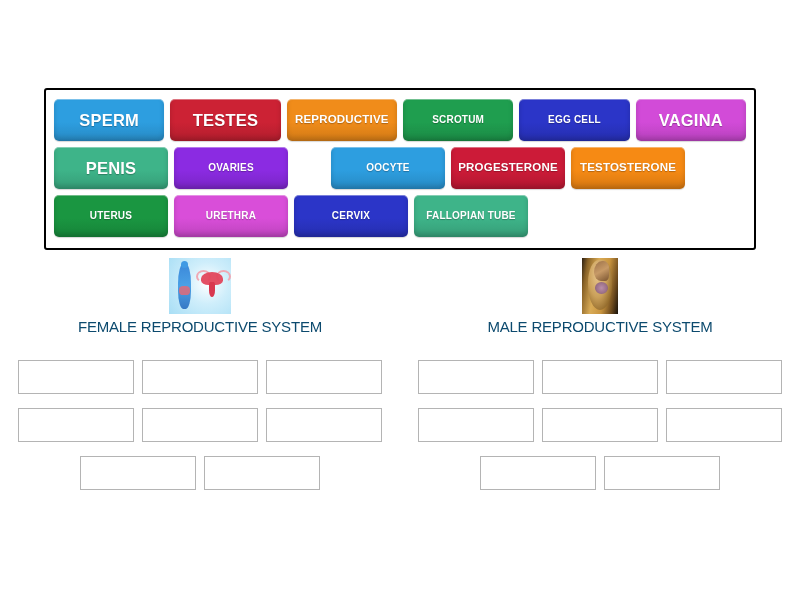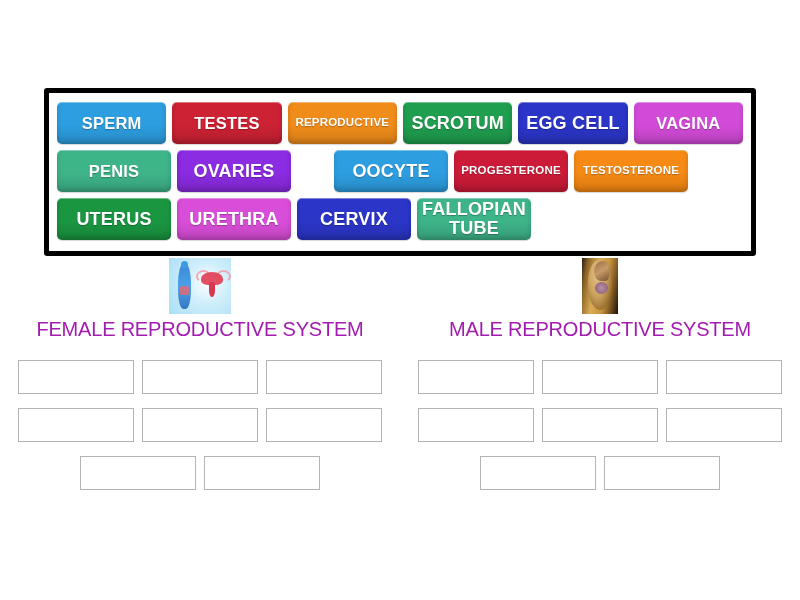--- a/index.html
+++ b/index.html
@@ -15,21 +15,21 @@
     position: relative;
   }
 
   
   #word-bank {
     position: absolute;
     left: 44px;
     top: 88px;
     width: 712px;
     box-sizing: border-box;
-    border: 5px solid #000000;
+    border: 2px solid #000000;
     background: #ffffff;
     border-radius: 3px;
     padding: 6px 0 8px 0;
   }
   .bank-row {
     display: flex;
     flex-wrap: nowrap;
     padding: 0 5px;
   }
   .tile {
@@ -50,21 +50,21 @@
                 inset 0 -3px 5px rgba(0,0,0,0.17),
                 0 1px 1px rgba(0,0,0,0.16);
     user-select: none;
     cursor: pointer;
     padding: 0 3px;
     overflow: hidden;
   }
   .tile.w-md  { width: 114px; }
 
   .fs-lg { font-size: 16.5px; }
-  .fs-md { font-size: 18px; }
+  .fs-md { font-size: 10px; }
   .fs-xs { font-size: 11.5px; }
 
   
   #categories {
     position: absolute;
     left: 0;
     top: 258px;
     width: 800px;
     display: flex;
   }
@@ -83,22 +83,22 @@
   }
   .cat-image.female {
     width: 62px;
     background: radial-gradient(circle at 62% 45%, #ffffff 0%, #cfeefb 42%, #a8def5 100%);
   }
   .cat-image.male {
     width: 36px;
     background: linear-gradient(100deg, #2b1f12 0%, #8a6327 14%, #d9ab56 38%, #c8943f 62%, #6d4a1d 84%, #17110a 100%);
   }
   .cat-title {
-    font-size: 20px;
-    color: #a21caf;
+    font-size: 15px;
+    color: #0c4a6e;
     font-weight: normal;
     letter-spacing: -0.2px;
     white-space: nowrap;
   }
 
   
   #drop-areas {
     position: absolute;
     left: 0;
     top: 360px;

